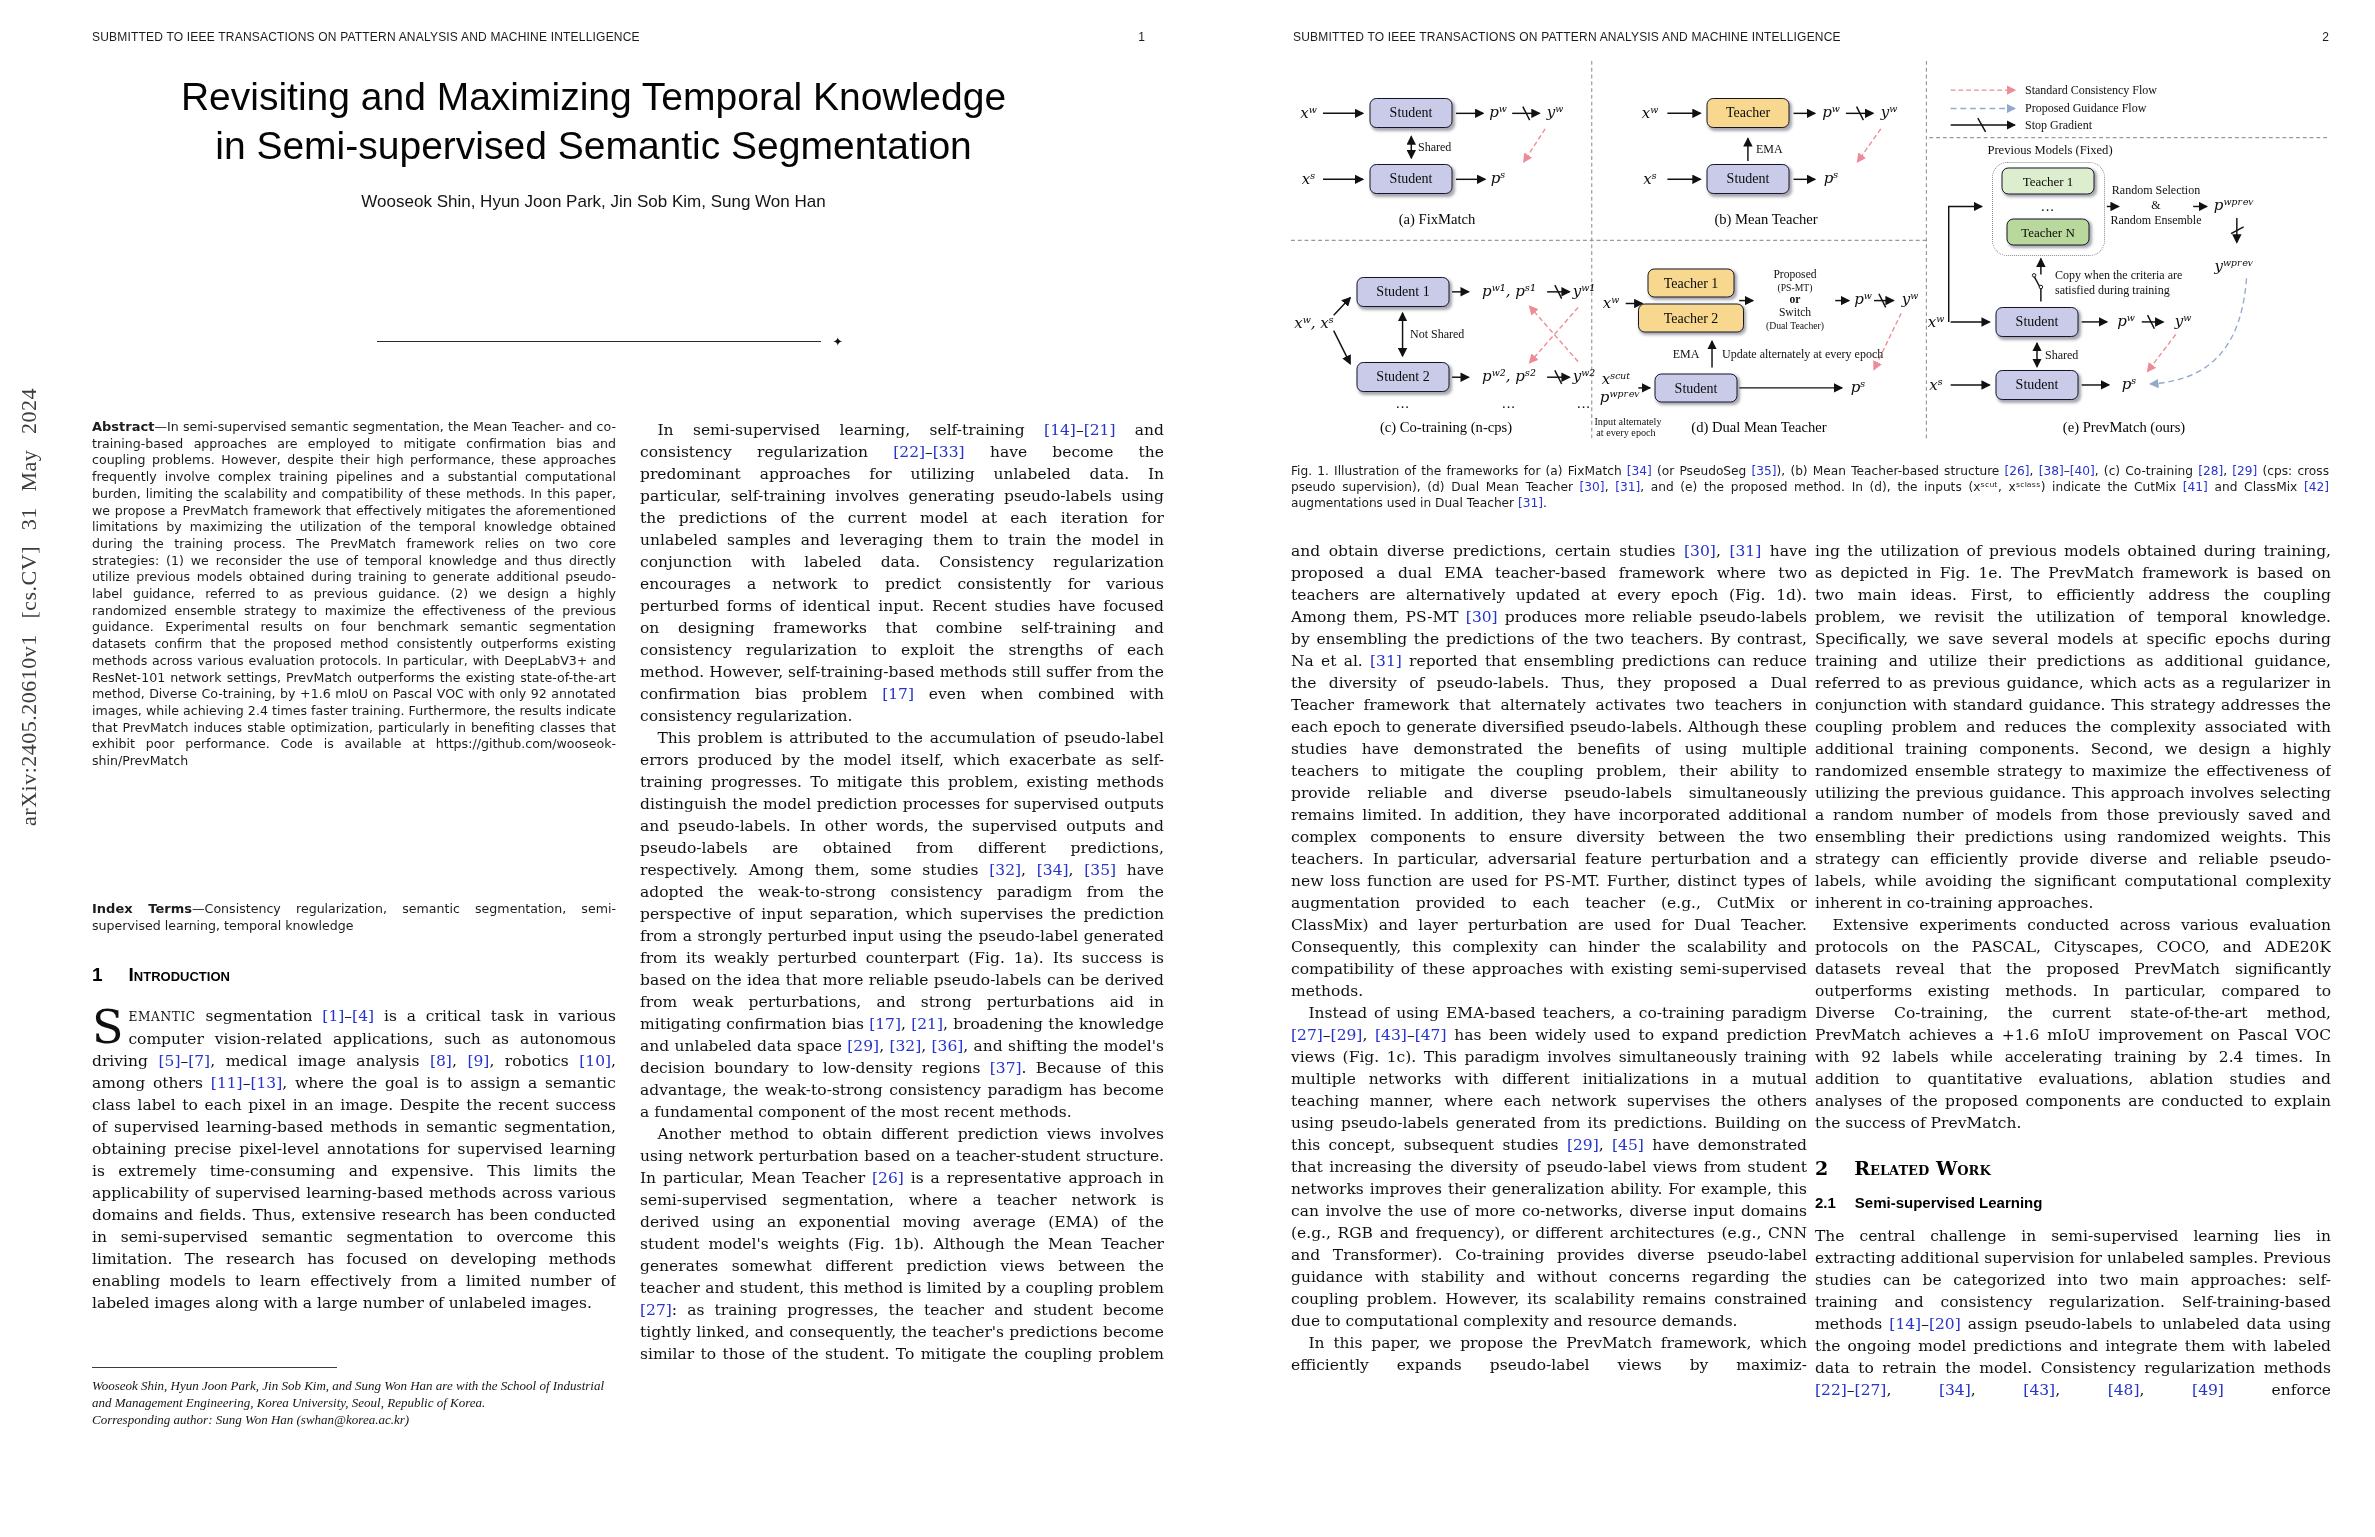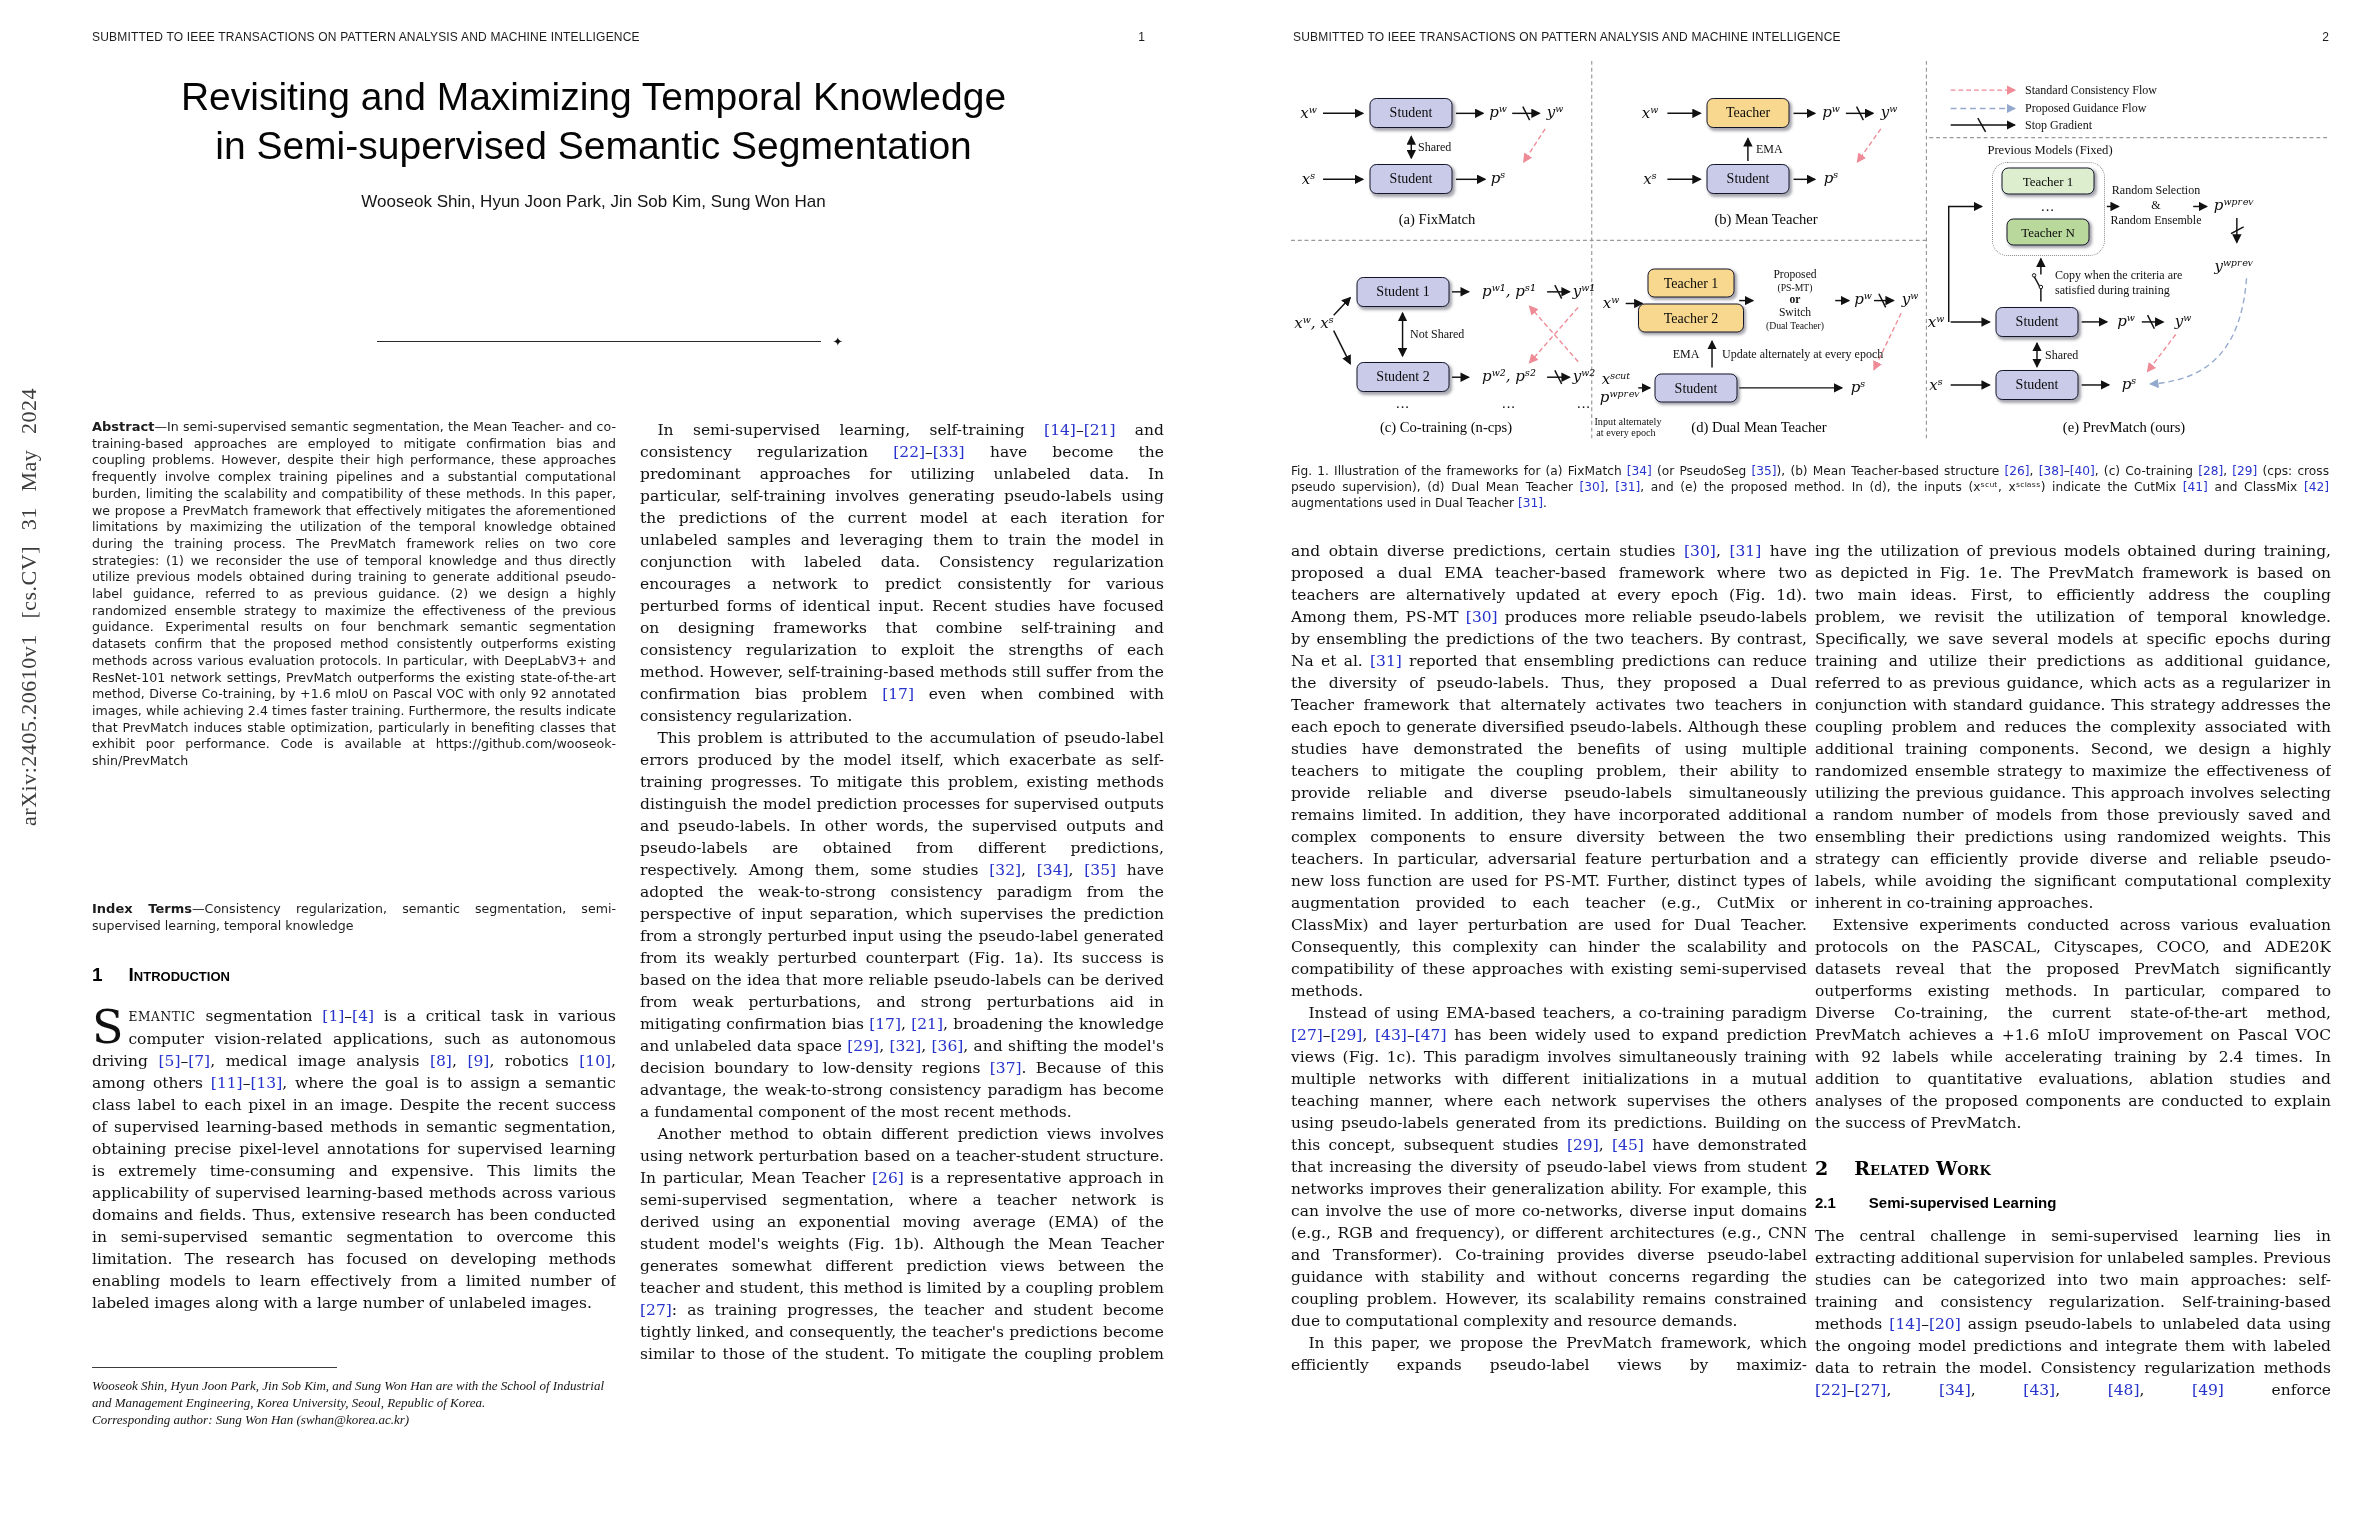--- a/index.html
+++ b/index.html
@@ -45,21 +45,21 @@
   .fnrule { position:absolute; left:92px; top:1367px; width:245px; height:1.4px; background:#3d3d3d; }
   .footnote { position:absolute; left:92px; top:1377px; width:524px; font-family:"Liberation Serif", serif;
               font-style:italic; font-size:13px; line-height:17px; color:#151515; }
 
   #p1col2 { position:absolute; left:640px; top:419px; width:524px; height:1095px; overflow:hidden; }
   #p2col1 { position:absolute; left:103px; top:540px; width:516px; height:980px; overflow:hidden; }
   #p2col2 { position:absolute; left:627px; top:540px; width:516px; height:980px; overflow:hidden; }
 
   #sec2h { position:static; margin-top:23px; margin-bottom:12.6px; }
   .subsech { font-family:"Liberation Sans", sans-serif; font-weight:bold; font-size:15px; margin-bottom:11.6px; color:#000; }
-  .subsech .num { display:inline-block; margin-right:33px; }
+  .subsech .num { display:inline-block; margin-right:19px; }
 
   .caption { position:absolute; left:103px; top:463px; width:1038px; font-family:"DejaVu Sans", sans-serif;
              font-size:12.2px; line-height:16px; text-align:justify; color:#1a1a1a; }
 
   .cite { color:#2633cc; }
 
   .arxiv { position:absolute; left:-330px; top:594px; width:718px; text-align:center;
            transform:rotate(-90deg); font-family:"Liberation Serif", serif; font-size:22px;
            color:#3c3c3c; word-spacing:9.7px; letter-spacing:0.5px; }
 

